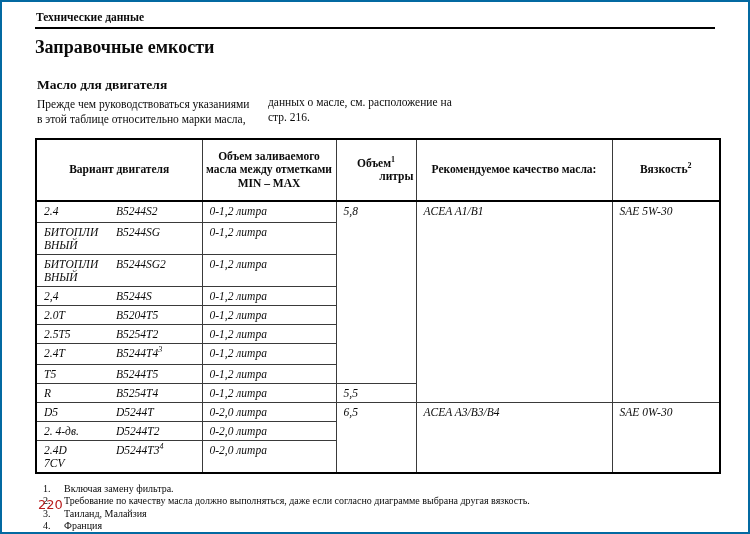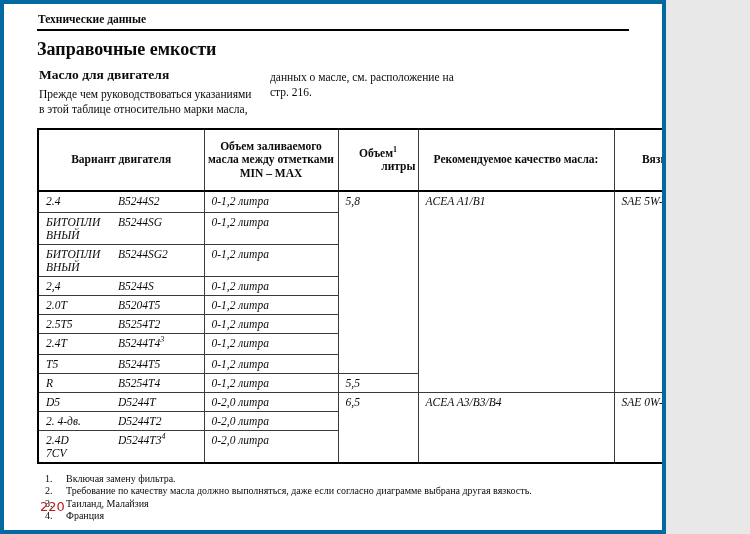--- a/index.html
+++ b/index.html
@@ -1,42 +1,42 @@
 <!DOCTYPE html>
 <html><head>
 <meta charset="utf-8">
 <style>
   html,body { margin:0; padding:0; background:#e8e8e8; }
   .page {
     position:relative;
-    width:666px; height:534px;
+    width:750px; height:534px;
     background:#fff;
-    border:4px solid #0369a1;
+    border:2px solid #0369a1;
     box-sizing:border-box;
     font-family:"Liberation Serif","DejaVu Serif",serif;
     color:#0a0a0a;
     overflow:hidden;
   }
   .doc-header {
     margin:9px 33px 0 34px;
     font-size:11.5px; font-weight:bold;
   }
   .head-rule {
     margin:4px 33px 0 33px;
     height:2px; background:#000;
   }
   .page-title {
     margin:8px 0 0 33px;
     font-size:18px; font-weight:bold;
   }
   .intro { display:flex; margin:7px 0 0 35px; }
   .intro-col1 { width:231px; }
   .intro-col2 { width:229px; }
-  .intro-col3 { width:225px; }
-  .section-title { font-size:13.5px; font-weight:bold; margin:0 0 4px 0; }
+  .intro-col3 { width:225px;margin-top:27px; }
+  .section-title { font-size:13.5px; font-weight:bold; margin:12px 0 4px 0; }
   .intro p { margin:0; font-size:11.5px; line-height:14.5px; white-space:pre-line; }
   .intro-col2 p, .intro-col3 p { padding-top:3px; }
   .intro b { font-weight:bold; }
 
   table.oil {
     margin:12px 0 0 33px;
     border-collapse:collapse;
     table-layout:fixed;
     width:684px;
     border:2px solid #000;

